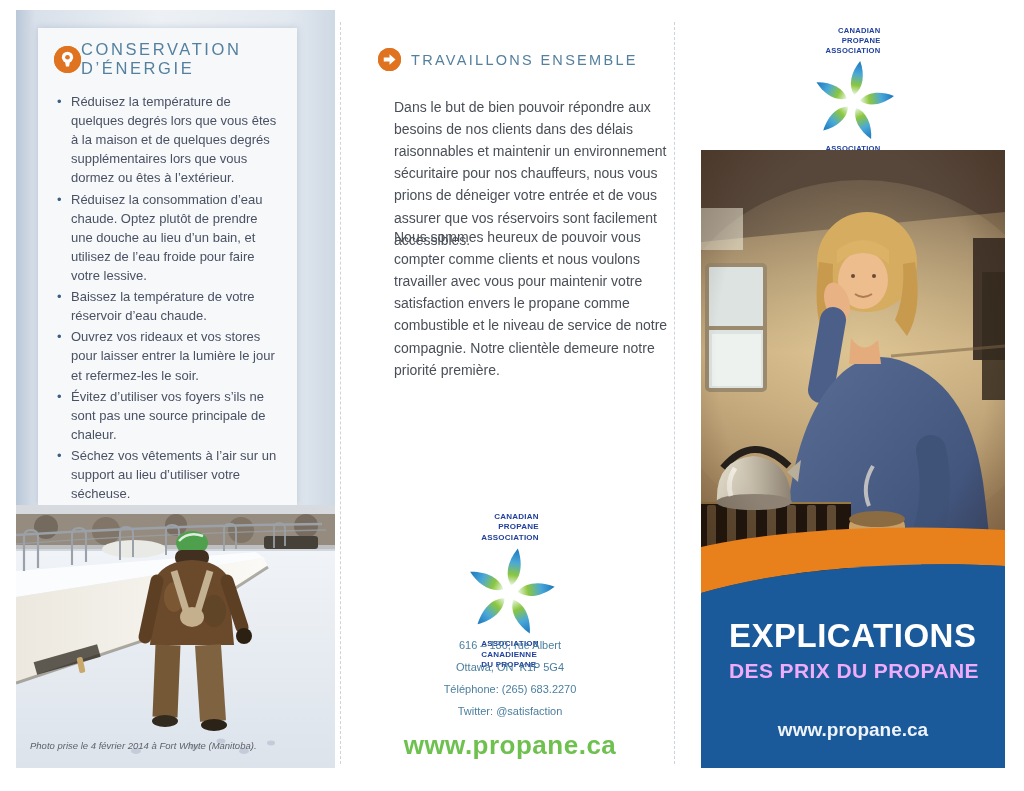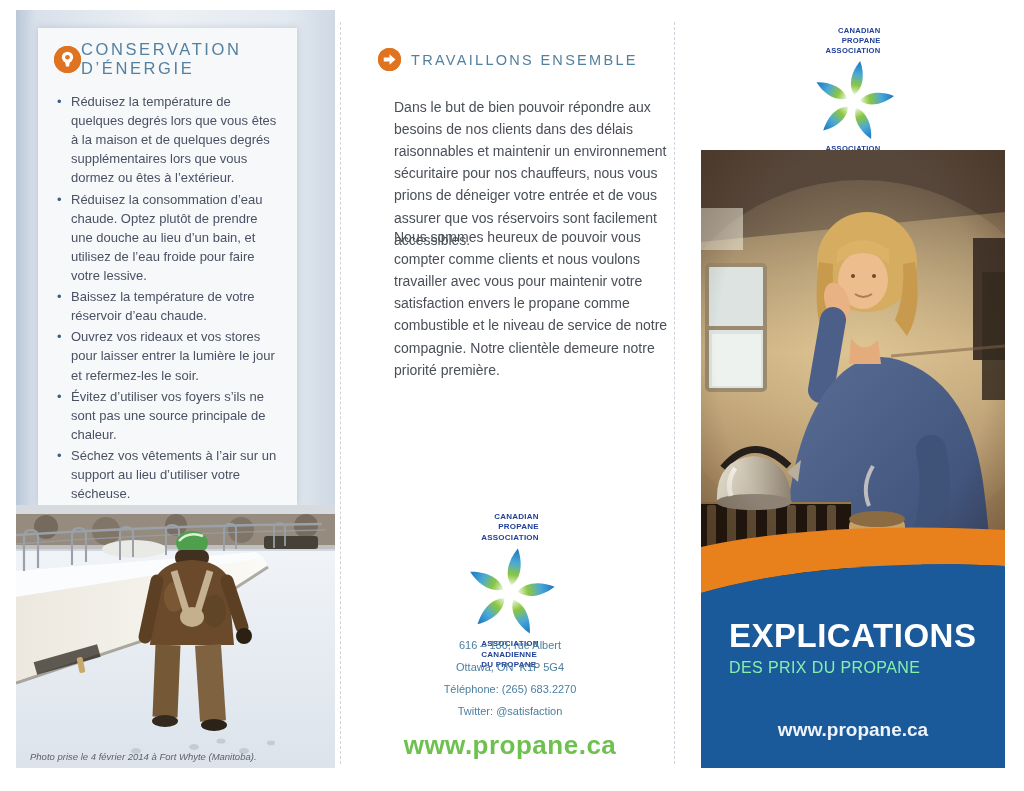--- a/index.html
+++ b/index.html
@@ -15,21 +15,21 @@
   .left-textbox{position:absolute;left:22px;top:18px;width:259px;height:477px;
       background:#f6f8fa;box-shadow:0 0 7px rgba(110,130,155,.3);padding:0 16px;box-sizing:border-box;}
   .sec-head{display:flex;align-items:center;gap:0;margin-top:12px;}
   .icon-circle{flex:0 0 auto;border-radius:50%;display:flex;align-items:center;justify-content:center;}
   .sec-title{color:#54809f;font-weight:400;letter-spacing:2.6px;font-size:16.5px;}
   .bullets{list-style:none;margin:14px 0 0 0;padding:0;color:#4a5163;font-size:13px;line-height:1.47;}
   .bullets li{position:relative;padding-left:17px;margin-bottom:2px;}
   .bullets li::before{content:"•";position:absolute;left:3px;top:0;color:#3c5f88;font-size:13px;}
   .left-photo{position:absolute;left:0;top:495px;width:319px;height:263px;}
   .left-photo svg{display:block;width:100%;height:100%;}
-  .photo-caption{position:absolute;left:14px;bottom:6px;font-style:italic;font-size:9.5px;color:#5e6268;}
+  .photo-caption{position:absolute;left:14px;bottom:17px;font-style:italic;font-size:9.5px;color:#5e6268;}
 
   
   .mid-panel{position:absolute;left:345px;top:0;width:330px;height:791px;}
   .mid-head{position:absolute;left:33px;top:48px;display:flex;align-items:center;gap:10px;}
   .mid-title{color:#54809f;font-weight:400;letter-spacing:2.3px;font-size:14.5px;}
   .mid-para{position:absolute;left:33px;width:286px;margin:16px;color:#4a4f57;font-size:14px;line-height:1.58;}
   .logo-row{position:absolute;left:0;width:100%;display:flex;align-items:center;justify-content:center;flex-direction:column;}
   .logo-text{font-size:8px;font-weight:bold;color:#21409a;letter-spacing:.25px;line-height:1.3;
              white-space:pre-line;}
   .logo-text.l{text-align:right;}
@@ -39,21 +39,21 @@
   .url-green{position:absolute;left:0;width:100%;text-align:center;color:#6ec04f;
         font-size:26px;font-weight:bold;letter-spacing:.5px;}
 
   
   .right-panel{position:absolute;left:701px;top:0;width:304px;height:791px;}
   .right-photo{position:absolute;left:0;top:150px;width:304px;height:450px;}
   .right-photo svg{display:block;width:100%;height:100%;}
   .swoosh{position:absolute;left:0;top:521px;width:304px;height:84px;}
   .blue-box{position:absolute;left:0;top:597px;width:304px;height:171px;background:#1a5a9a;}
   .bb-title1{position:absolute;left:28px;top:20px;color:#ffffff;font-size:33px;font-weight:bold;letter-spacing:.5px;}
-  .bb-title2{position:absolute;left:28px;top:62px;color:#86efac;font-size:16px;font-weight:normal;letter-spacing:.4px;}
+  .bb-title2{position:absolute;left:28px;top:62px;color:#f0abfc;font-size:21px;font-weight:bold;letter-spacing:.4px;}
   .bb-url{position:absolute;left:0;top:122px;width:100%;text-align:center;color:#eef4fa;
           font-size:19px;font-weight:bold;}
 </style>
 </head>
 <body>
 
 <div class="page">
 
   <svg width="0" height="0" style="position:absolute">
     <defs>

